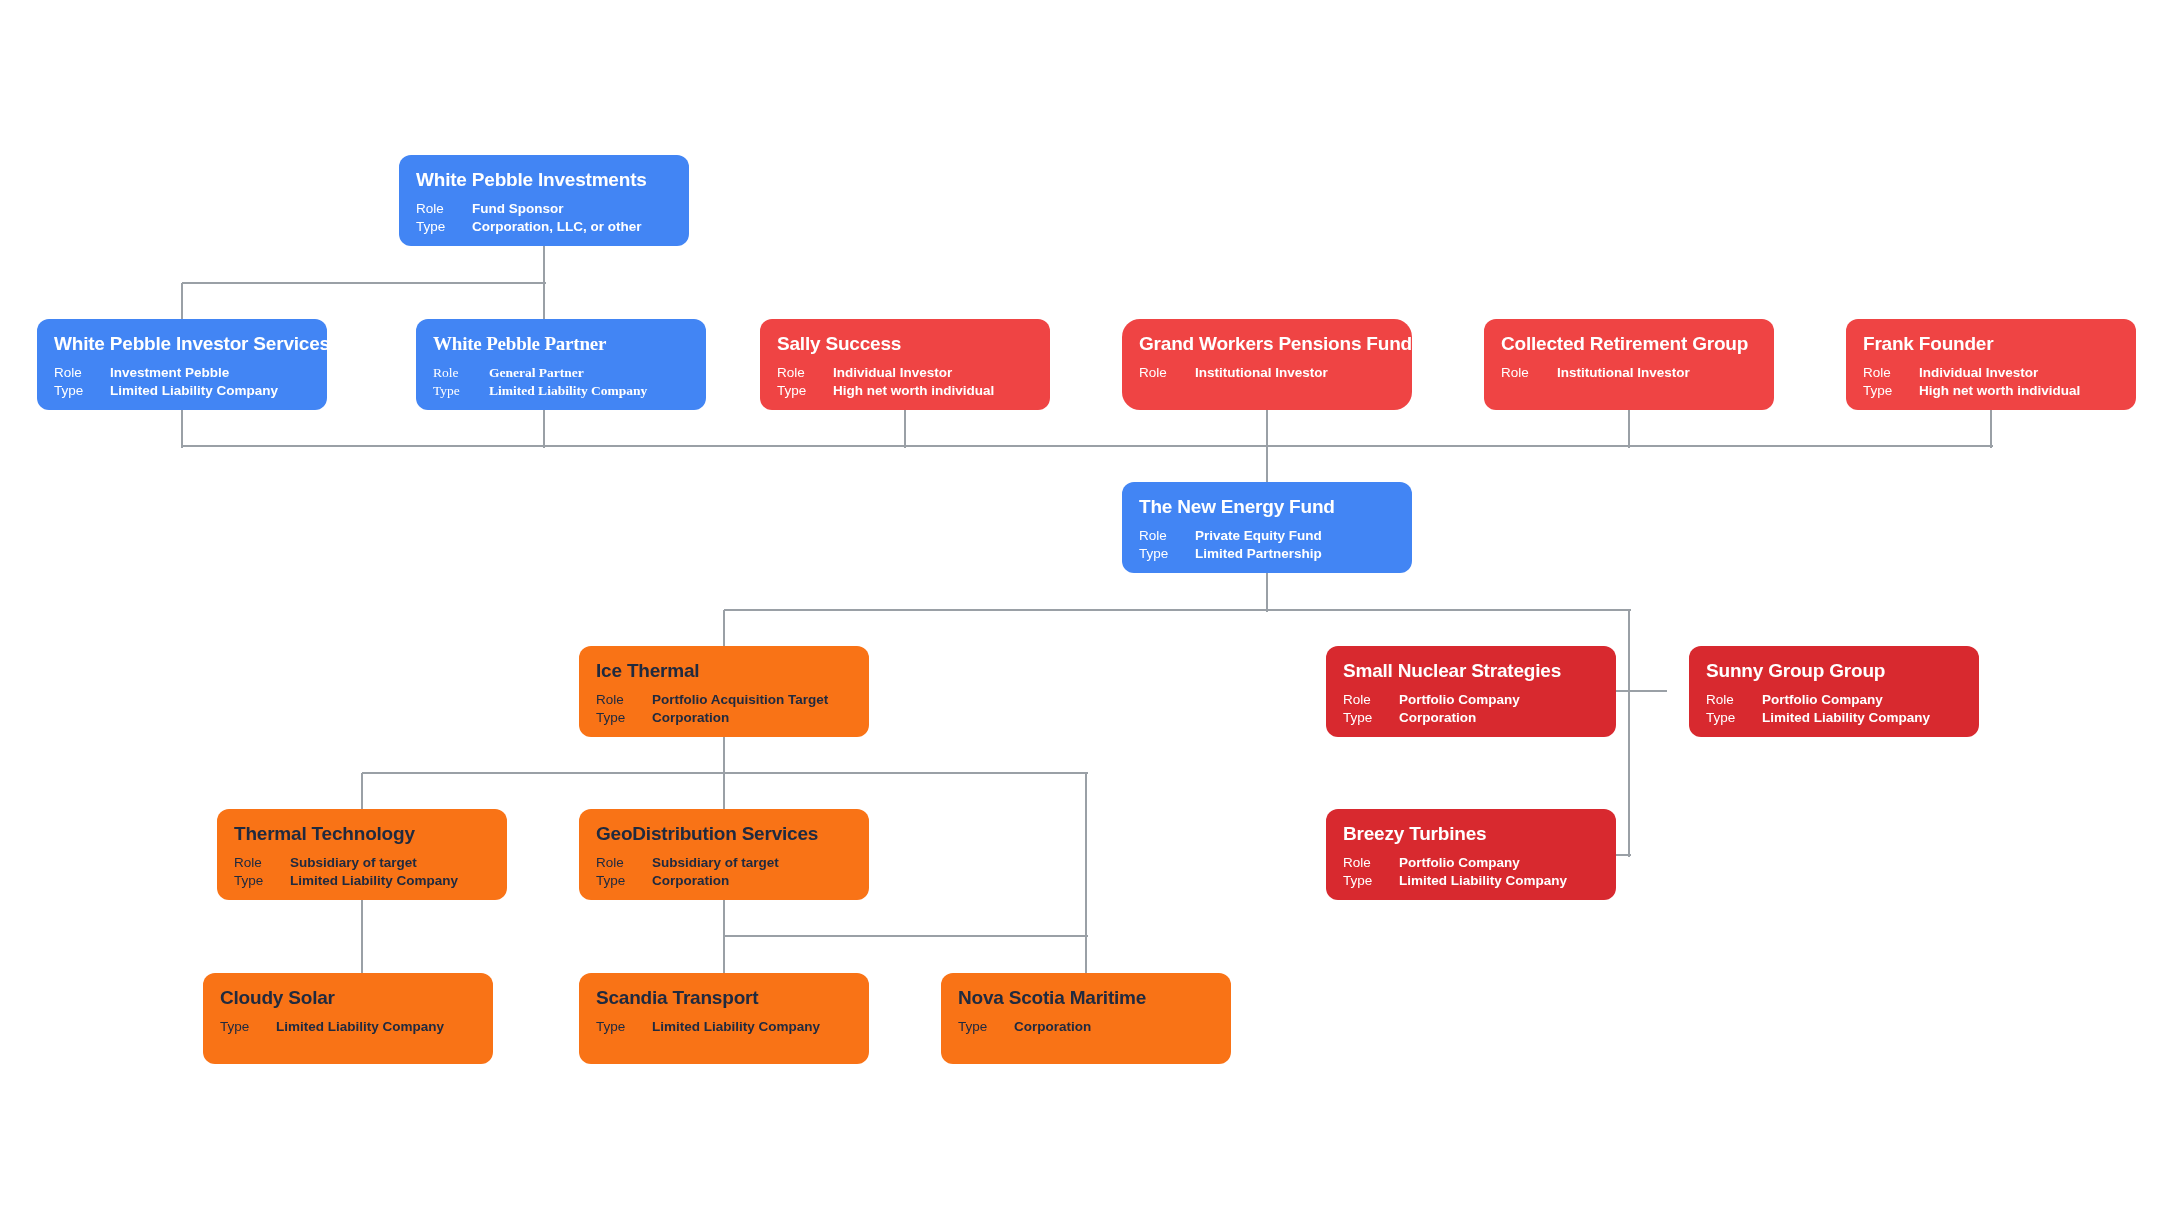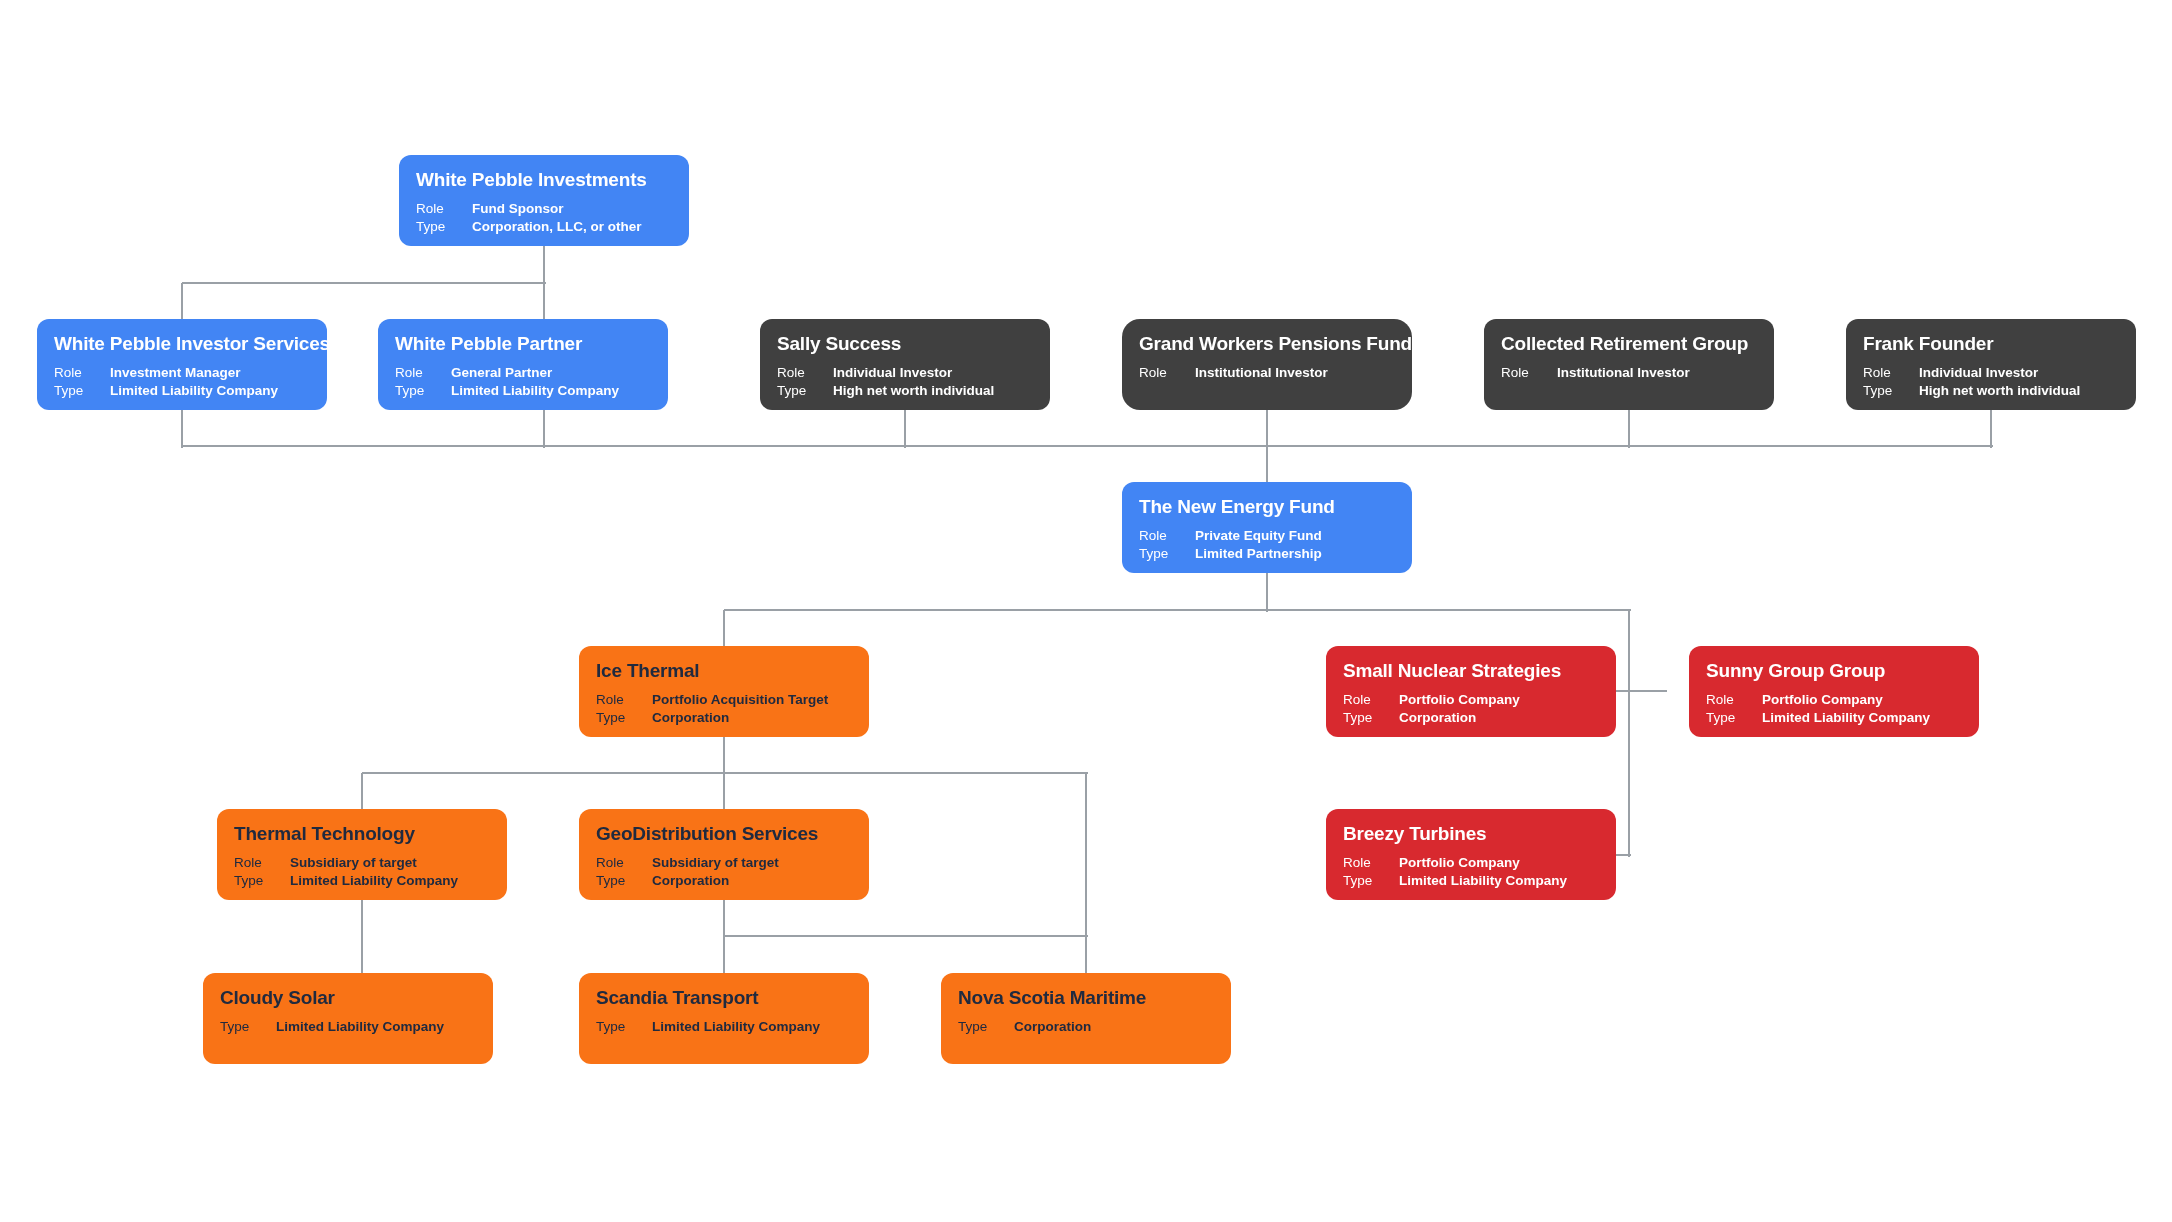--- a/index.html
+++ b/index.html
@@ -22,21 +22,21 @@
   .node {
     position: absolute;
     width: 290px;
     height: 91px;
     border-radius: 12px;
     box-sizing: border-box;
     padding: 13px 17px 0 17px;
     overflow: hidden;
   }
   .node.blue   { background: #4285F4; color: #ffffff; }
-  .node.green  { background: #404040; color: #ffffff; }
+  .node.green  { background: #ef4444; color: #ffffff; }
   .node.red    { background: #D8292F; color: #ffffff; margin-left: 24px; }
   .node.yellow { background: #f97316; color: #202A3F; }
   .node .title {
     font-size: 19px;
     font-weight: 700;
     line-height: 23px;
     margin-bottom: 9px;
     white-space: nowrap;
     letter-spacing: -0.2px;
   }
@@ -95,29 +95,29 @@
     <div class="row">
       <span class="lbl">Type</span>
       <span class="val">Corporation, LLC, or other</span>
     </div>
   </div>
 
   <div class="node blue" style="left: 37px; top: 319px;">
     <div class="title">White Pebble Investor Services</div>
     <div class="row">
       <span class="lbl">Role</span>
-      <span class="val">Investment Manager</span>
-    </div>
-    <div class="row">
-      <span class="lbl">Type</span>
-      <span class="val">Limited Liability Company</span>
-    </div>
-  </div>
-
-  <div class="node blue" style="left: 378px; top: 319px;">
+      <span class="val">Investment Pebble</span>
+    </div>
+    <div class="row">
+      <span class="lbl">Type</span>
+      <span class="val">Limited Liability Company</span>
+    </div>
+  </div>
+
+  <div class="node blue" style="left: 416px; top: 319px; font-family: Liberation Serif, serif;">
     <div class="title">White Pebble Partner</div>
     <div class="row">
       <span class="lbl">Role</span>
       <span class="val">General Partner</span>
     </div>
     <div class="row">
       <span class="lbl">Type</span>
       <span class="val">Limited Liability Company</span>
     </div>
   </div>

